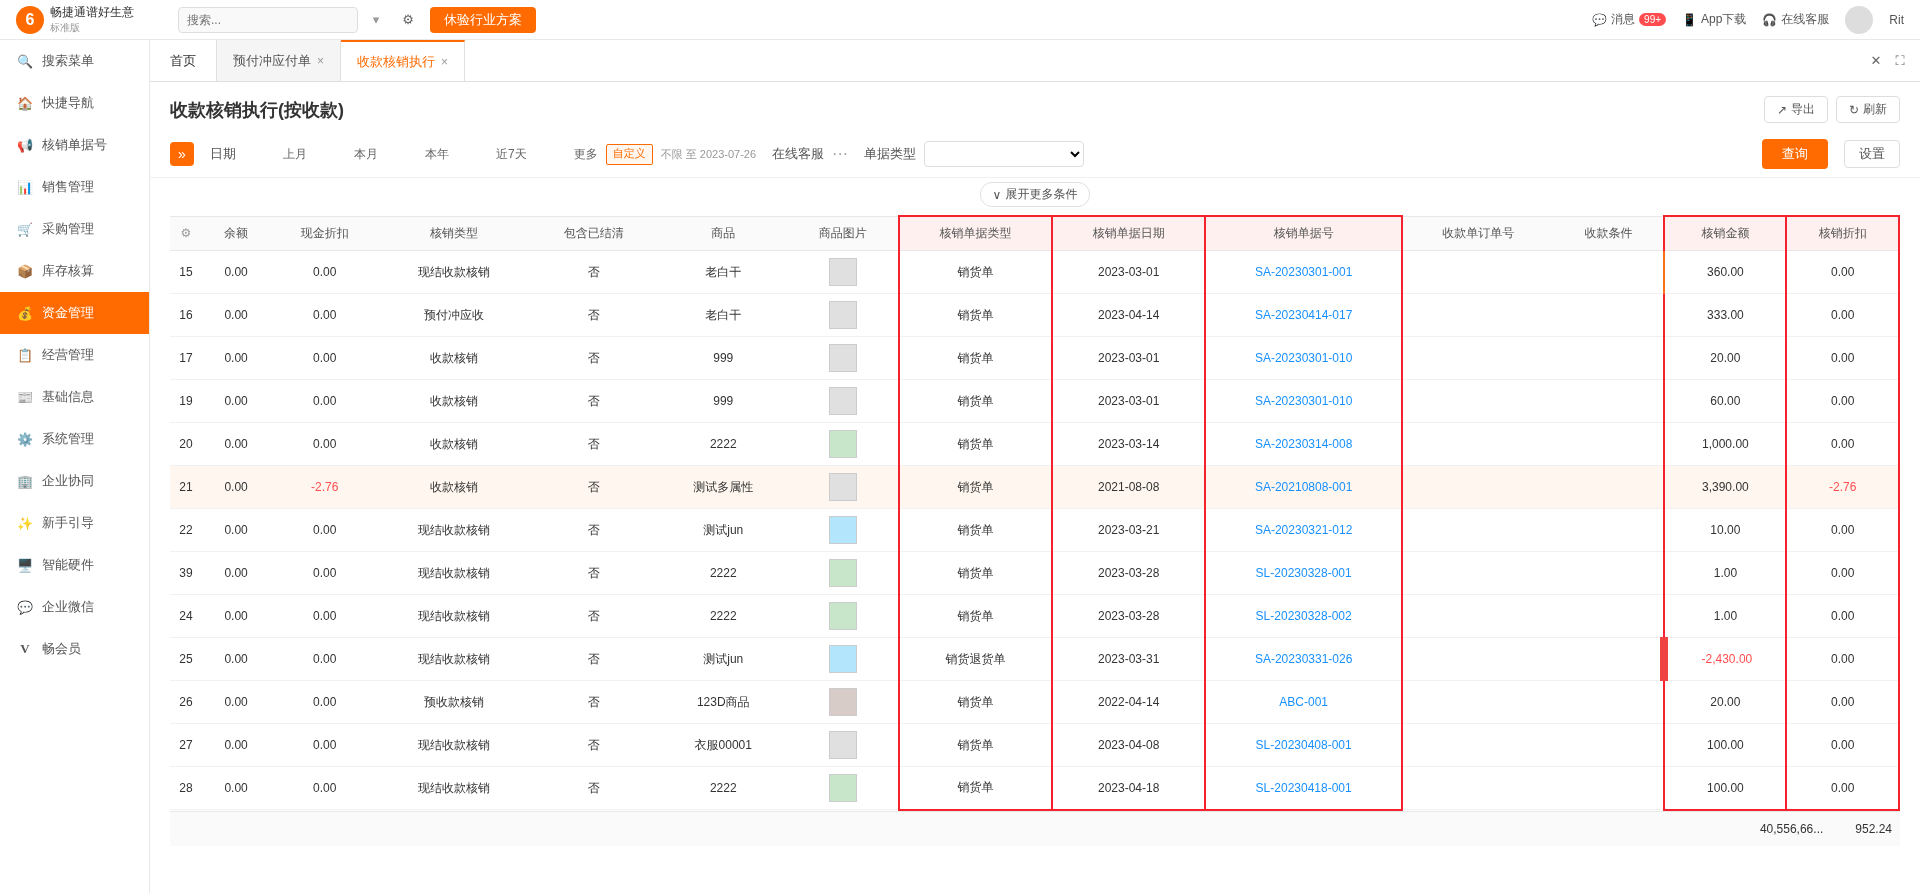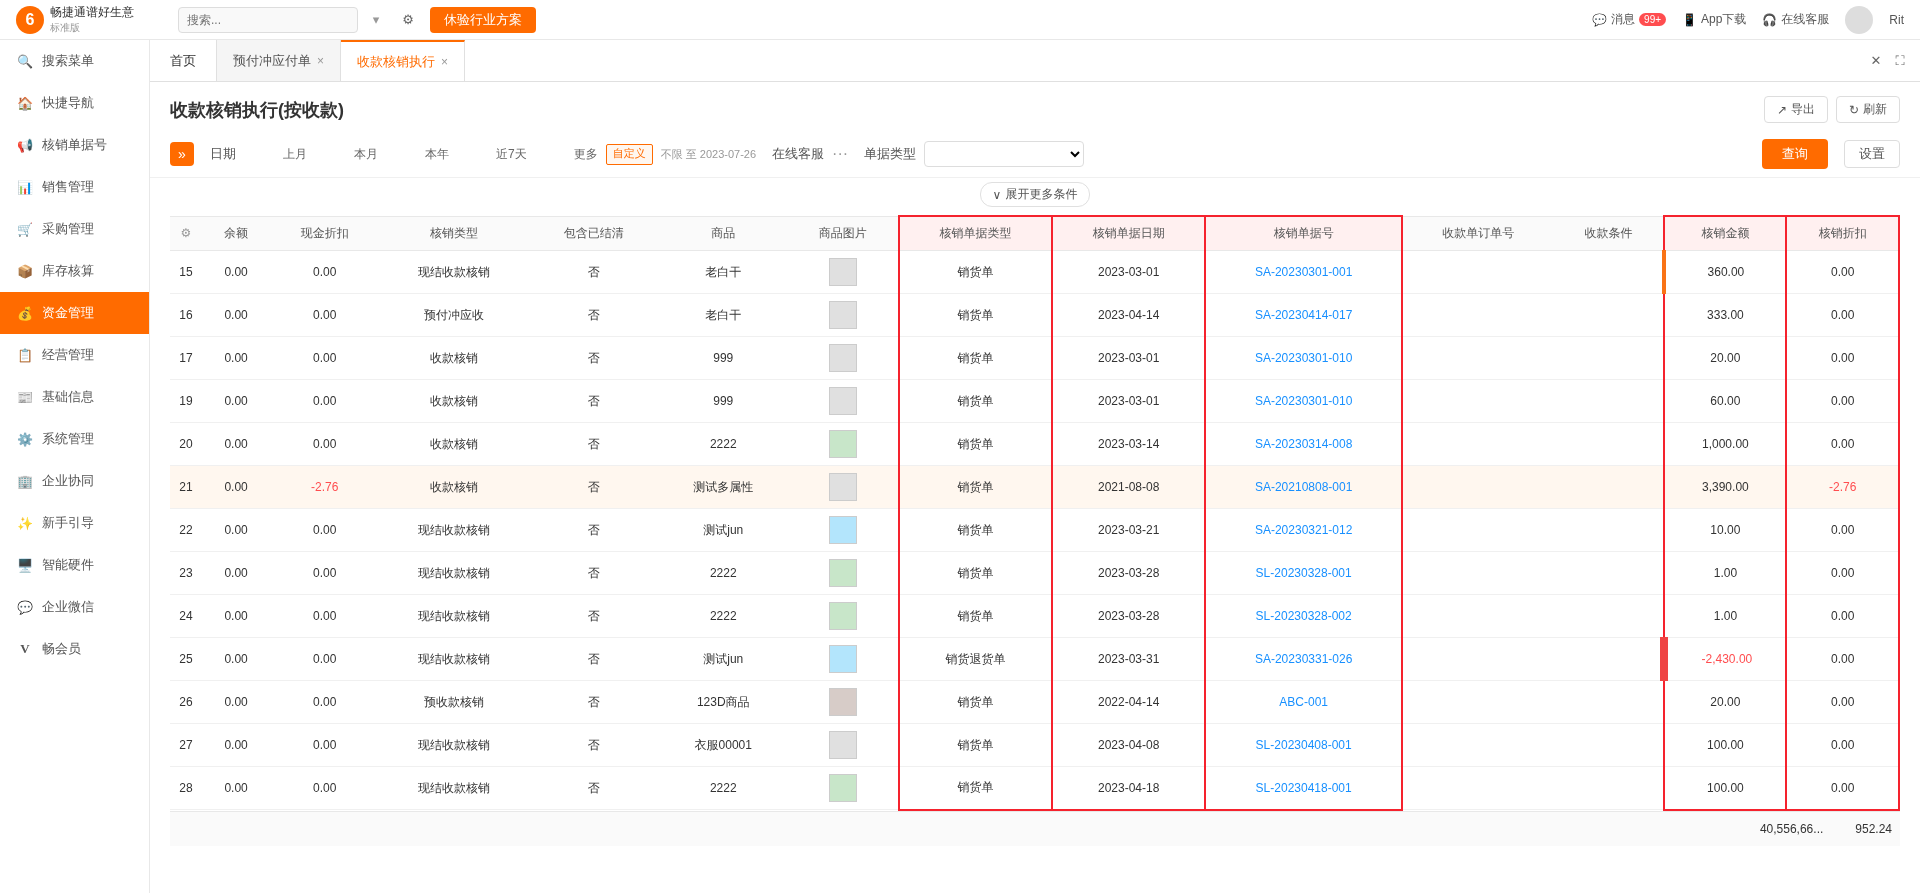--- a/index.html
+++ b/index.html
@@ -293,21 +293,21 @@
       <td class="">0.00</td>
       <td>现结收款核销</td>
       <td>否</td>
       <td>老白干</td>
       <td><span class="img-placeholder "></span></td>
       <td style="border-left:2px solid #f5222d;border-right:2px solid #f5222d;">销货单</td>
       <td style="border-right:2px solid #f5222d;">2023-03-01</td>
       <td style="border-right:2px solid #f5222d;"><a class="link-text">SA-20230301-001</a></td>
       <td></td>
       <td></td>
-      <td class="" style="border-left:4px solid #f97316;border-right:2px solid #f5222d;border-radius:7px;">360.00</td>
+      <td class="" style="border-left:2px solid #f97316;border-right:2px solid #f5222d;border-radius:7px;">360.00</td>
       <td class="" style="border-right:2px solid #f5222d;">0.00</td>
     </tr>
                 <tr>
       <td>16</td>
       <td>0.00</td>
       <td class="">0.00</td>
       <td>预付冲应收</td>
       <td>否</td>
       <td>老白干</td>
       <td><span class="img-placeholder "></span></td>
@@ -393,21 +393,21 @@
       <td><span class="img-placeholder img-blue"></span></td>
       <td style="border-left:2px solid #f5222d;border-right:2px solid #f5222d;">销货单</td>
       <td style="border-right:2px solid #f5222d;">2023-03-21</td>
       <td style="border-right:2px solid #f5222d;"><a class="link-text">SA-20230321-012</a></td>
       <td></td>
       <td></td>
       <td class="" style="border-left:2px solid #f5222d;border-right:2px solid #f5222d;">10.00</td>
       <td class="" style="border-right:2px solid #f5222d;">0.00</td>
     </tr>
                 <tr>
-      <td>23</td>
+      <td>39</td>
       <td>0.00</td>
       <td class="">0.00</td>
       <td>现结收款核销</td>
       <td>否</td>
       <td>2222</td>
       <td><span class="img-placeholder img-green"></span></td>
       <td style="border-left:2px solid #f5222d;border-right:2px solid #f5222d;">销货单</td>
       <td style="border-right:2px solid #f5222d;">2023-03-28</td>
       <td style="border-right:2px solid #f5222d;"><a class="link-text">SL-20230328-001</a></td>
       <td></td>

